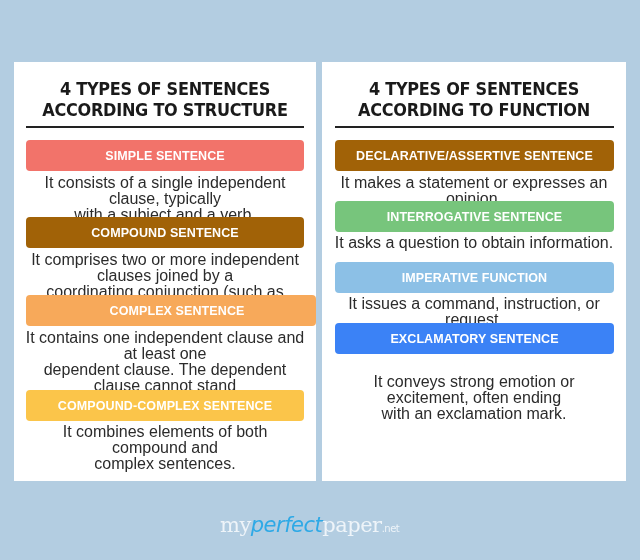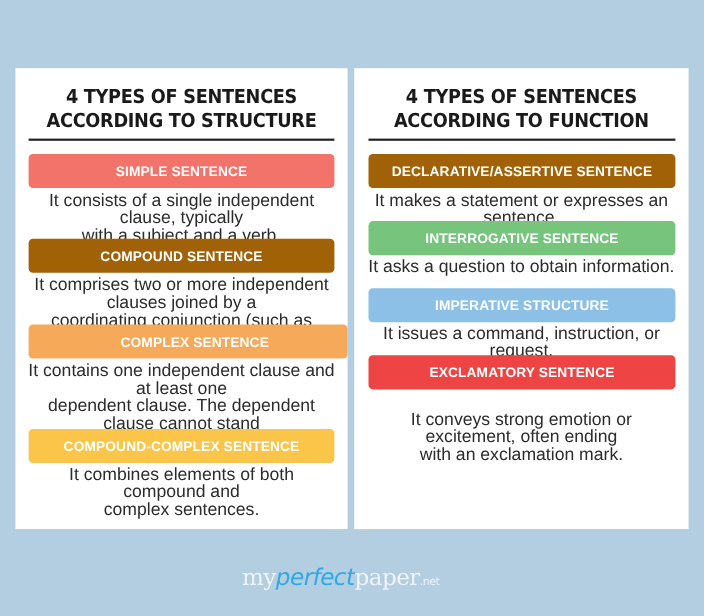--- a/index.html
+++ b/index.html
@@ -126,33 +126,33 @@
 
 <div class="panel right">
   <div class="panel-title">
     <div>4 TYPES OF SENTENCES</div>
     <div>ACCORDING TO FUNCTION</div>
   </div>
   <div class="divider"></div>
 
   <div class="pill" style="top: 78px; background: #a16207;">DECLARATIVE/ASSERTIVE SENTENCE</div>
   <div class="desc" style="top:113px;">
-    <div>It makes a statement or expresses an sentence.</div>
+    <div>It makes a statement or expresses an opinion.</div>
   </div>
 
   <div class="pill" style="top: 139px; background: rgb(119, 197, 124);">INTERROGATIVE SENTENCE</div>
   <div class="desc" style="top:173px;">
     <div>It asks a question to obtain information.</div>
   </div>
 
-  <div class="pill" style="top: 200px; background: rgb(140, 192, 230);">IMPERATIVE STRUCTURE</div>
+  <div class="pill" style="top: 200px; background: rgb(140, 192, 230);">IMPERATIVE FUNCTION</div>
   <div class="desc" style="top:234px;">
     <div>It issues a command, instruction, or request.</div>
   </div>
 
-  <div class="pill" style="top: 261px; background: #ef4444;">EXCLAMATORY SENTENCE</div>
+  <div class="pill" style="top: 261px; background: #3b82f6;">EXCLAMATORY SENTENCE</div>
   <div class="desc" style="top:312px;">
     <div>It conveys strong emotion or excitement, often ending</div>
     <div>with an exclamation mark.</div>
   </div>
 </div>
 
 <div class="logo"><span class="my">my</span><span class="perfect">perfect</span><span class="paper">paper</span><span class="net">.net</span></div>
 
 </body></html>

